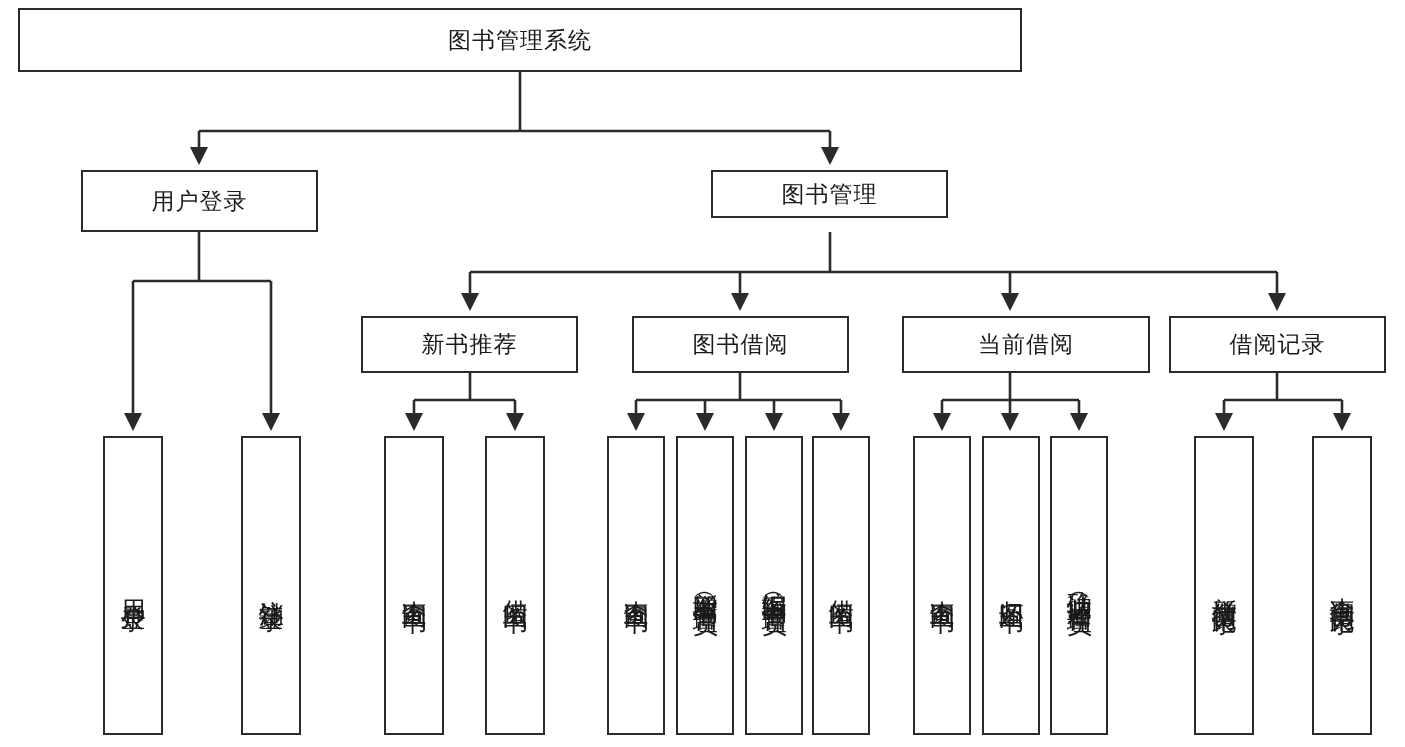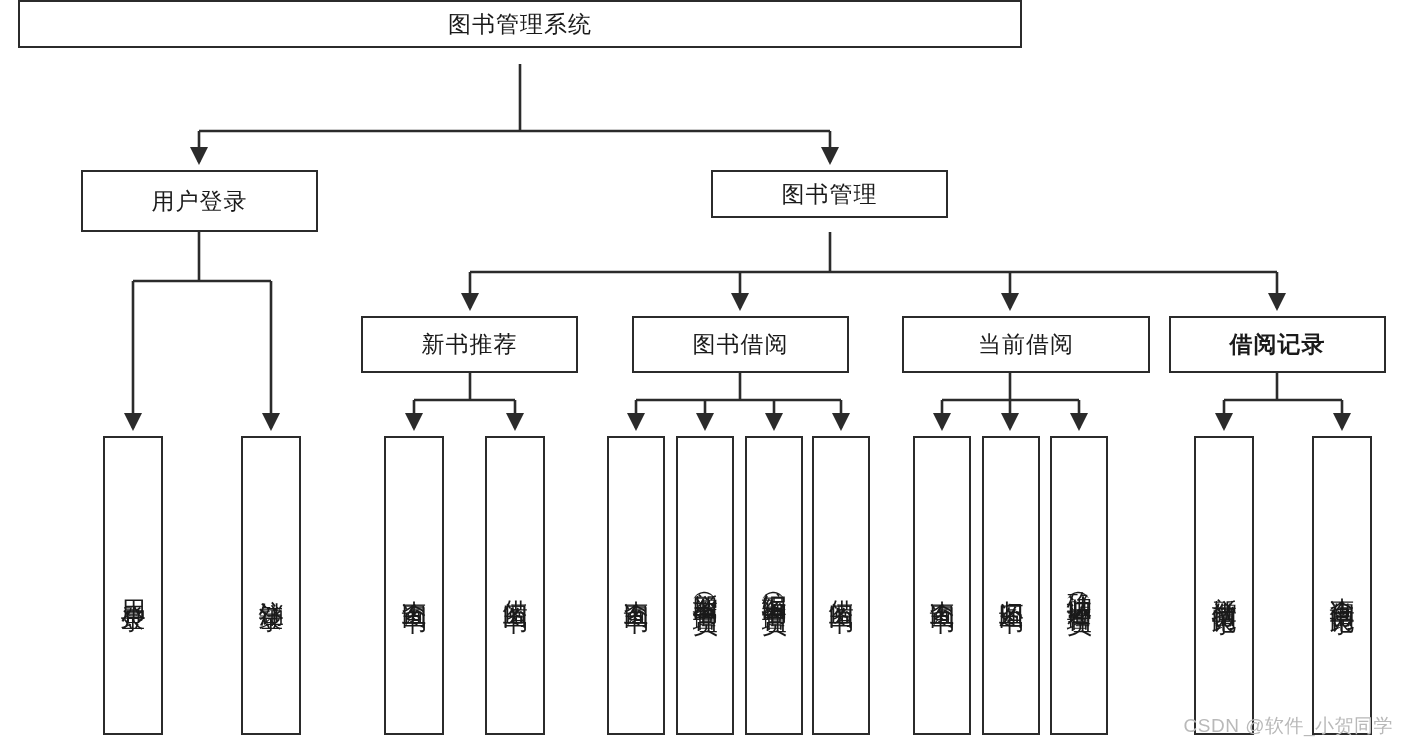--- a/index.html
+++ b/index.html
@@ -118,41 +118,41 @@
       <path d="M 1010 400 L 1010 428" marker-end="url(#arrow)"></path>
       <path d="M 1079 400 L 1079 428" marker-end="url(#arrow)"></path>
 
       <path d="M 1277 373 L 1277 400"></path>
       <path d="M 1224 400 L 1342 400"></path>
       <path d="M 1224 400 L 1224 428" marker-end="url(#arrow)"></path>
       <path d="M 1342 400 L 1342 428" marker-end="url(#arrow)"></path>
     </g>
   </svg>
 
-  <div class="node horiz" style="left:18px; top:0; width:1004px; height:48px;">
+  <div class="node horiz" style="left:18px; top:8px; width:1004px; height:64px;">
     <span class="label">图书管理系统</span>
   </div>
 
   <div class="node horiz" style="left:81px; top:170px; width:237px; height:62px;">
     <span class="label">用户登录</span>
   </div>
   <div class="node horiz" style="left:711px; top:170px; width:237px; height:48px;">
     <span class="label">图书管理</span>
   </div>
 
   <div class="node horiz" style="left:632px; top:316px; width:217px; height:57px;">
     <span class="label">图书借阅</span>
   </div>
   <div class="node horiz" style="left:361px; top:316px; width:217px; height:57px;">
     <span class="label">新书推荐</span>
   </div>
   <div class="node horiz" style="left:902px; top:316px; width:248px; height:57px;">
     <span class="label">当前借阅</span>
   </div>
-  <div class="node horiz" style="left:1169px; top:316px; width:217px; height:57px;font-weight:bold;">
+  <div class="node horiz" style="left:1169px; top:316px; width:217px; height:57px;">
     <span class="label">借阅记录</span>
   </div>
 
   <div class="node vert" style="left:103px; top:436px; width:60px; height:299px;">
     <span class="label">用户登录</span>
   </div>
   <div class="node vert" style="left:241px; top:436px; width:60px; height:299px;">
     <span class="label">注销登录</span>
   </div>
 
@@ -186,15 +186,14 @@
     <span class="label">确认归还（管理员）</span>
   </div>
 
   <div class="node vert" style="left:1194px; top:436px; width:60px; height:299px;">
     <span class="label">新增借阅记录</span>
   </div>
   <div class="node vert" style="left:1312px; top:436px; width:60px; height:299px;">
     <span class="label">查询借阅记录</span>
   </div>
 
-  <div id="watermark">CSDN @软件_小贺同学</div>
 
 </div>
 
 </body></html>

